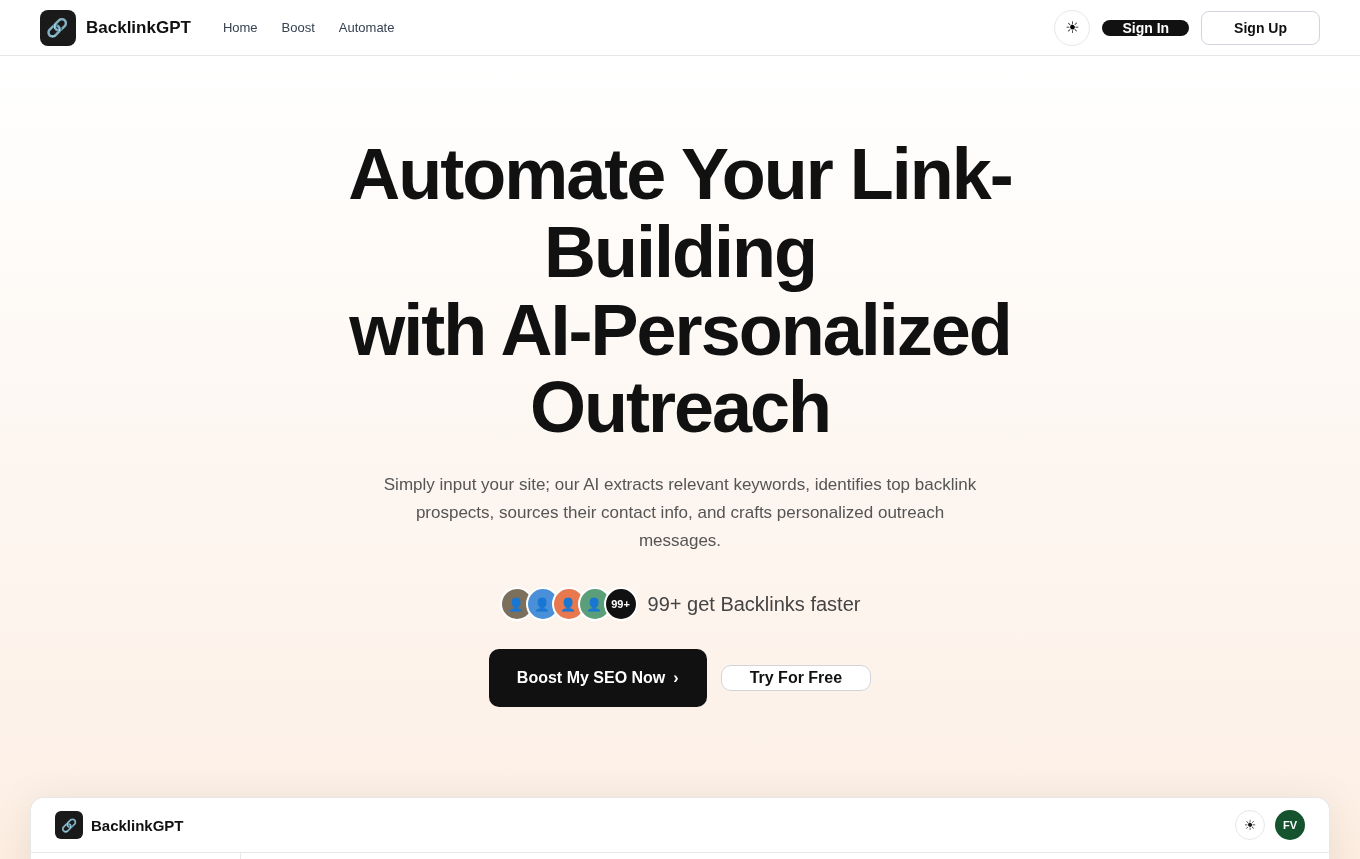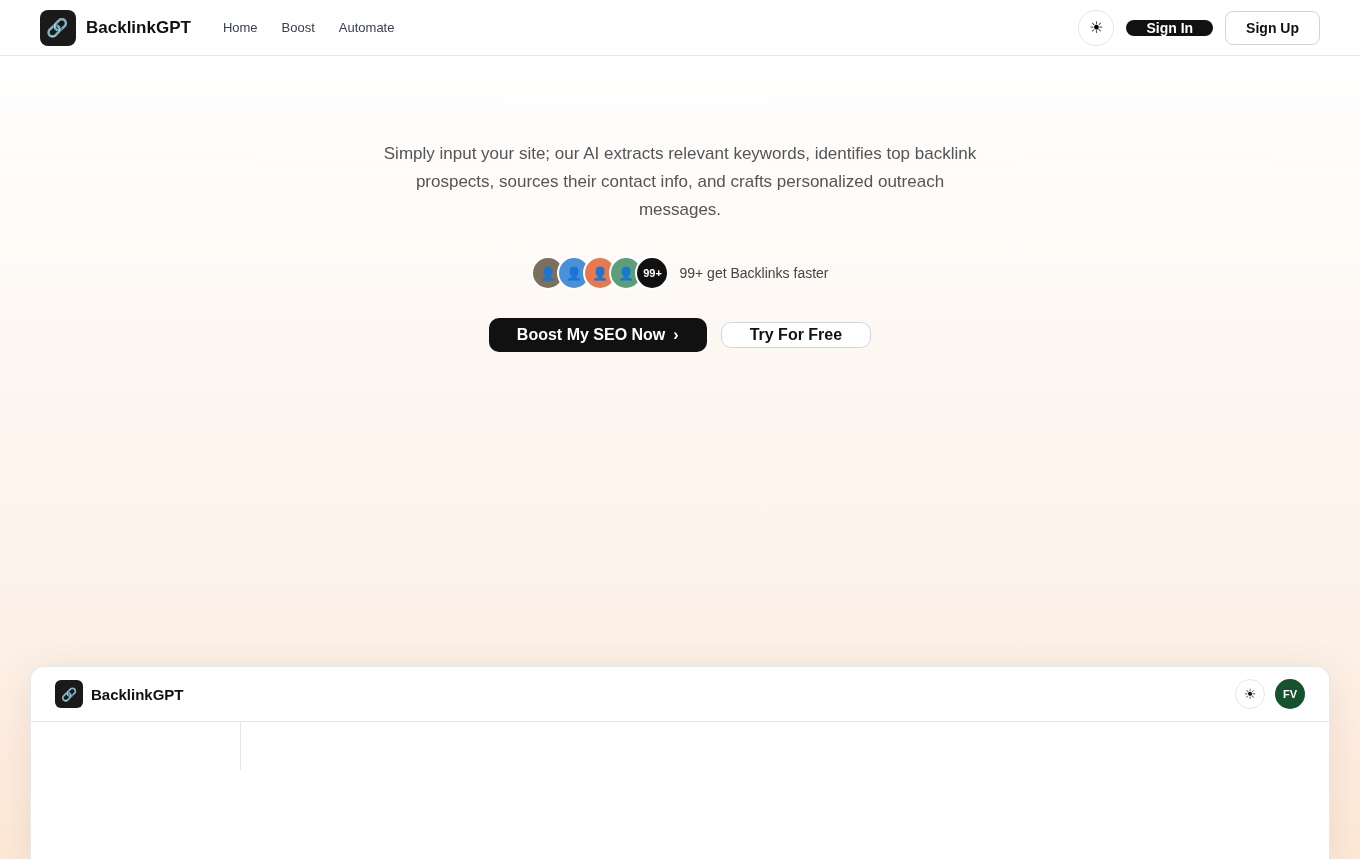--- a/index.html
+++ b/index.html
@@ -25,21 +25,21 @@
     .theme-btn {
       width: 36px; height: 36px; border-radius: 50%; border: 1px solid #e5e7eb;
       background: #fff; cursor: pointer; display: flex; align-items: center; justify-content: center;
       font-size: 16px;
     }
     .btn-signin {
       padding: 0 20px; border-radius: 8px; border: none;
       background: #111; color: #fff; font-size: 14px; font-weight: 600; cursor: pointer;
     }
     .btn-signup {
-      padding: 8px 20px; border-radius: 8px; border: 1.5px solid #d1d5db;
+      padding: 8px 32px; border-radius: 8px; border: 1.5px solid #d1d5db;
       background: #fff; color: #111; font-size: 14px; font-weight: 600; cursor: pointer;
     }
 
     
     .hero {
       background: linear-gradient(180deg, #fff 0%, #fdf6f0 60%, #fdf1e8 100%);
       padding: 80px 40px 60px;
       text-align: center;
       min-height: 580px;
     }
@@ -67,25 +67,25 @@
     .avatar-1 { background: #7c6f5b; }
     .avatar-2 { background: #4a90d9; }
     .avatar-3 { background: #e8784d; }
     .avatar-4 { background: #5b9e7a; }
     .avatar-badge {
       width: 34px; height: 34px; border-radius: 50%; background: #111;
       color: #fff; font-size: 11px; font-weight: 700;
       display: flex; align-items: center; justify-content: center;
       margin-left: -8px; border: 2px solid #fff;
     }
-    .social-text { font-size: 14px; color: #444; font-weight: 500; }
+    .social-text { font-size: 20px; color: #444; font-weight: 500; }
 
     .hero-btns { display: flex; align-items: center; justify-content: center; gap: 14px; }
     .btn-primary {
-      padding: 8px 28px; border-radius: 10px; border: none;
+      padding: 20px 28px; border-radius: 10px; border: none;
       background: #111; color: #fff; font-size: 16px; font-weight: 700; cursor: pointer;
       display: flex; align-items: center; gap: 8px;
     }
     .btn-secondary {
       padding: 3px 28px; border-radius: 10px; border: 1.5px solid #d1d5db;
       background: #fff; color: #111; font-size: 16px; font-weight: 600; cursor: pointer;
     }
 
     
     .app-preview-wrap {
@@ -145,20 +145,24 @@
   <div class="nav-right">
     <button class="theme-btn">
       <span>☀</span>
     </button>
     <button class="btn-signin">Sign In</button>
     <button class="btn-signup">Sign Up</button>
   </div>
 </nav>
 
 <section class="hero">
+  <h1 class="hero-title">
+    <span>Automate Your Link-Building</span><br>
+    <span>with AI-Personalized Outreach</span>
+  </h1>
   <p class="hero-sub">Simply input your site; our AI extracts relevant keywords, identifies top backlink prospects, sources their contact info, and crafts personalized outreach messages.</p>
 
   <div class="social-proof">
     <div class="avatars">
       <div class="avatar avatar-1">👤</div>
       <div class="avatar avatar-2">👤</div>
       <div class="avatar avatar-3">👤</div>
       <div class="avatar avatar-4">👤</div>
       <div class="avatar-badge">99+</div>
     </div>

